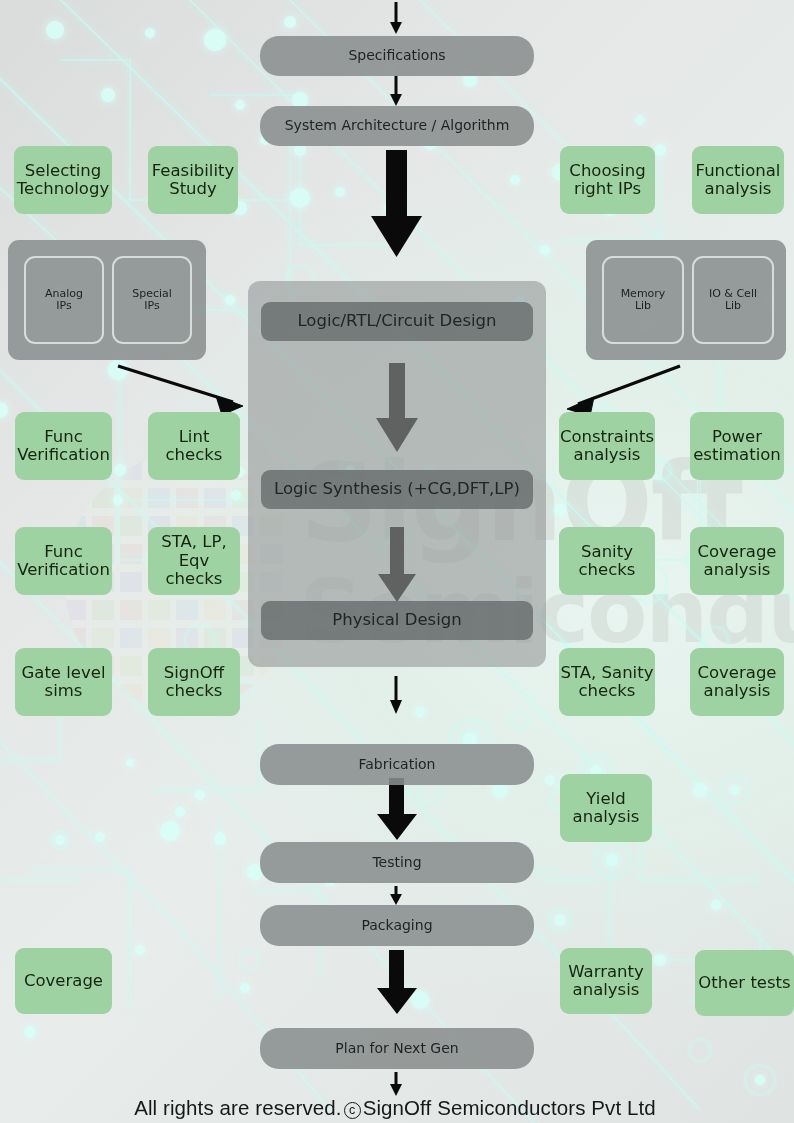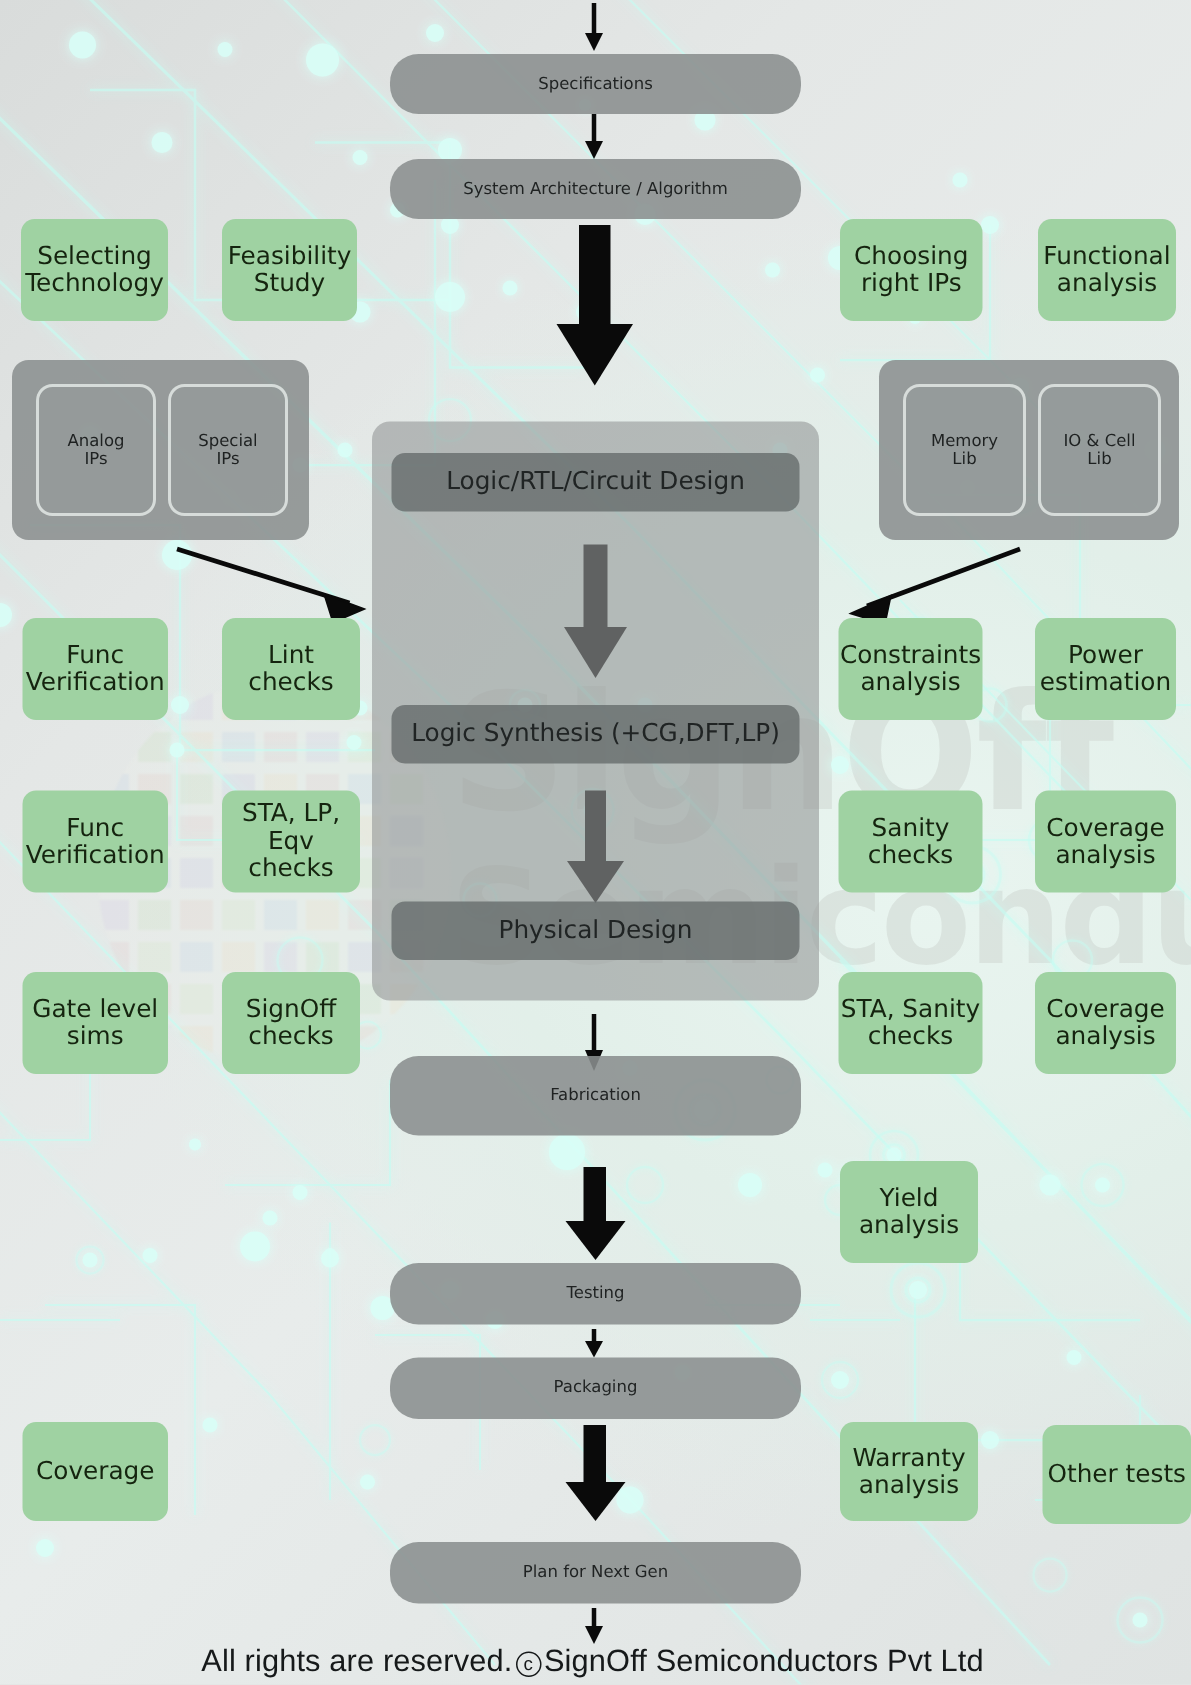--- a/index.html
+++ b/index.html
@@ -58,21 +58,21 @@
     justify-content: center;
     text-align: center;
     line-height: 1.12;
     color: #1d1d1d;
   }
 
   
   .bar {
     background: rgba(138,142,142,.88);
     border-radius: 19px;
-    font-size: 11px;
+    font-size: 14px;
     color: #1f2222;
   }
   
   .bar-inner {
     background: rgba(104,110,110,.82);
     border-radius: 9px;
     font-size: 16.5px;
     color: #202424;
   }
   
@@ -481,21 +481,21 @@
   </div>
 
   <div class="node bar-inner" style="left:261px;top:470px;width:272px;height:39px">
     <span>Logic Synthesis (+CG,DFT,LP)</span>
   </div>
 
   <div class="node bar-inner" style="left:261px;top:601px;width:272px;height:39px">
     <span>Physical Design</span>
   </div>
 
-  <div class="node bar" style="left:260px;top:704px;width:274px;height:53px">
+  <div class="node bar" style="left:260px;top:744px;width:274px;height:41px">
     <span>Fabrication</span>
   </div>
 
   <div class="node bar" style="left:260px;top:842px;width:274px;height:41px">
     <span>Testing</span>
   </div>
 
   <div class="node bar" style="left:260px;top:905px;width:274px;height:41px">
     <span>Packaging</span>
   </div>

